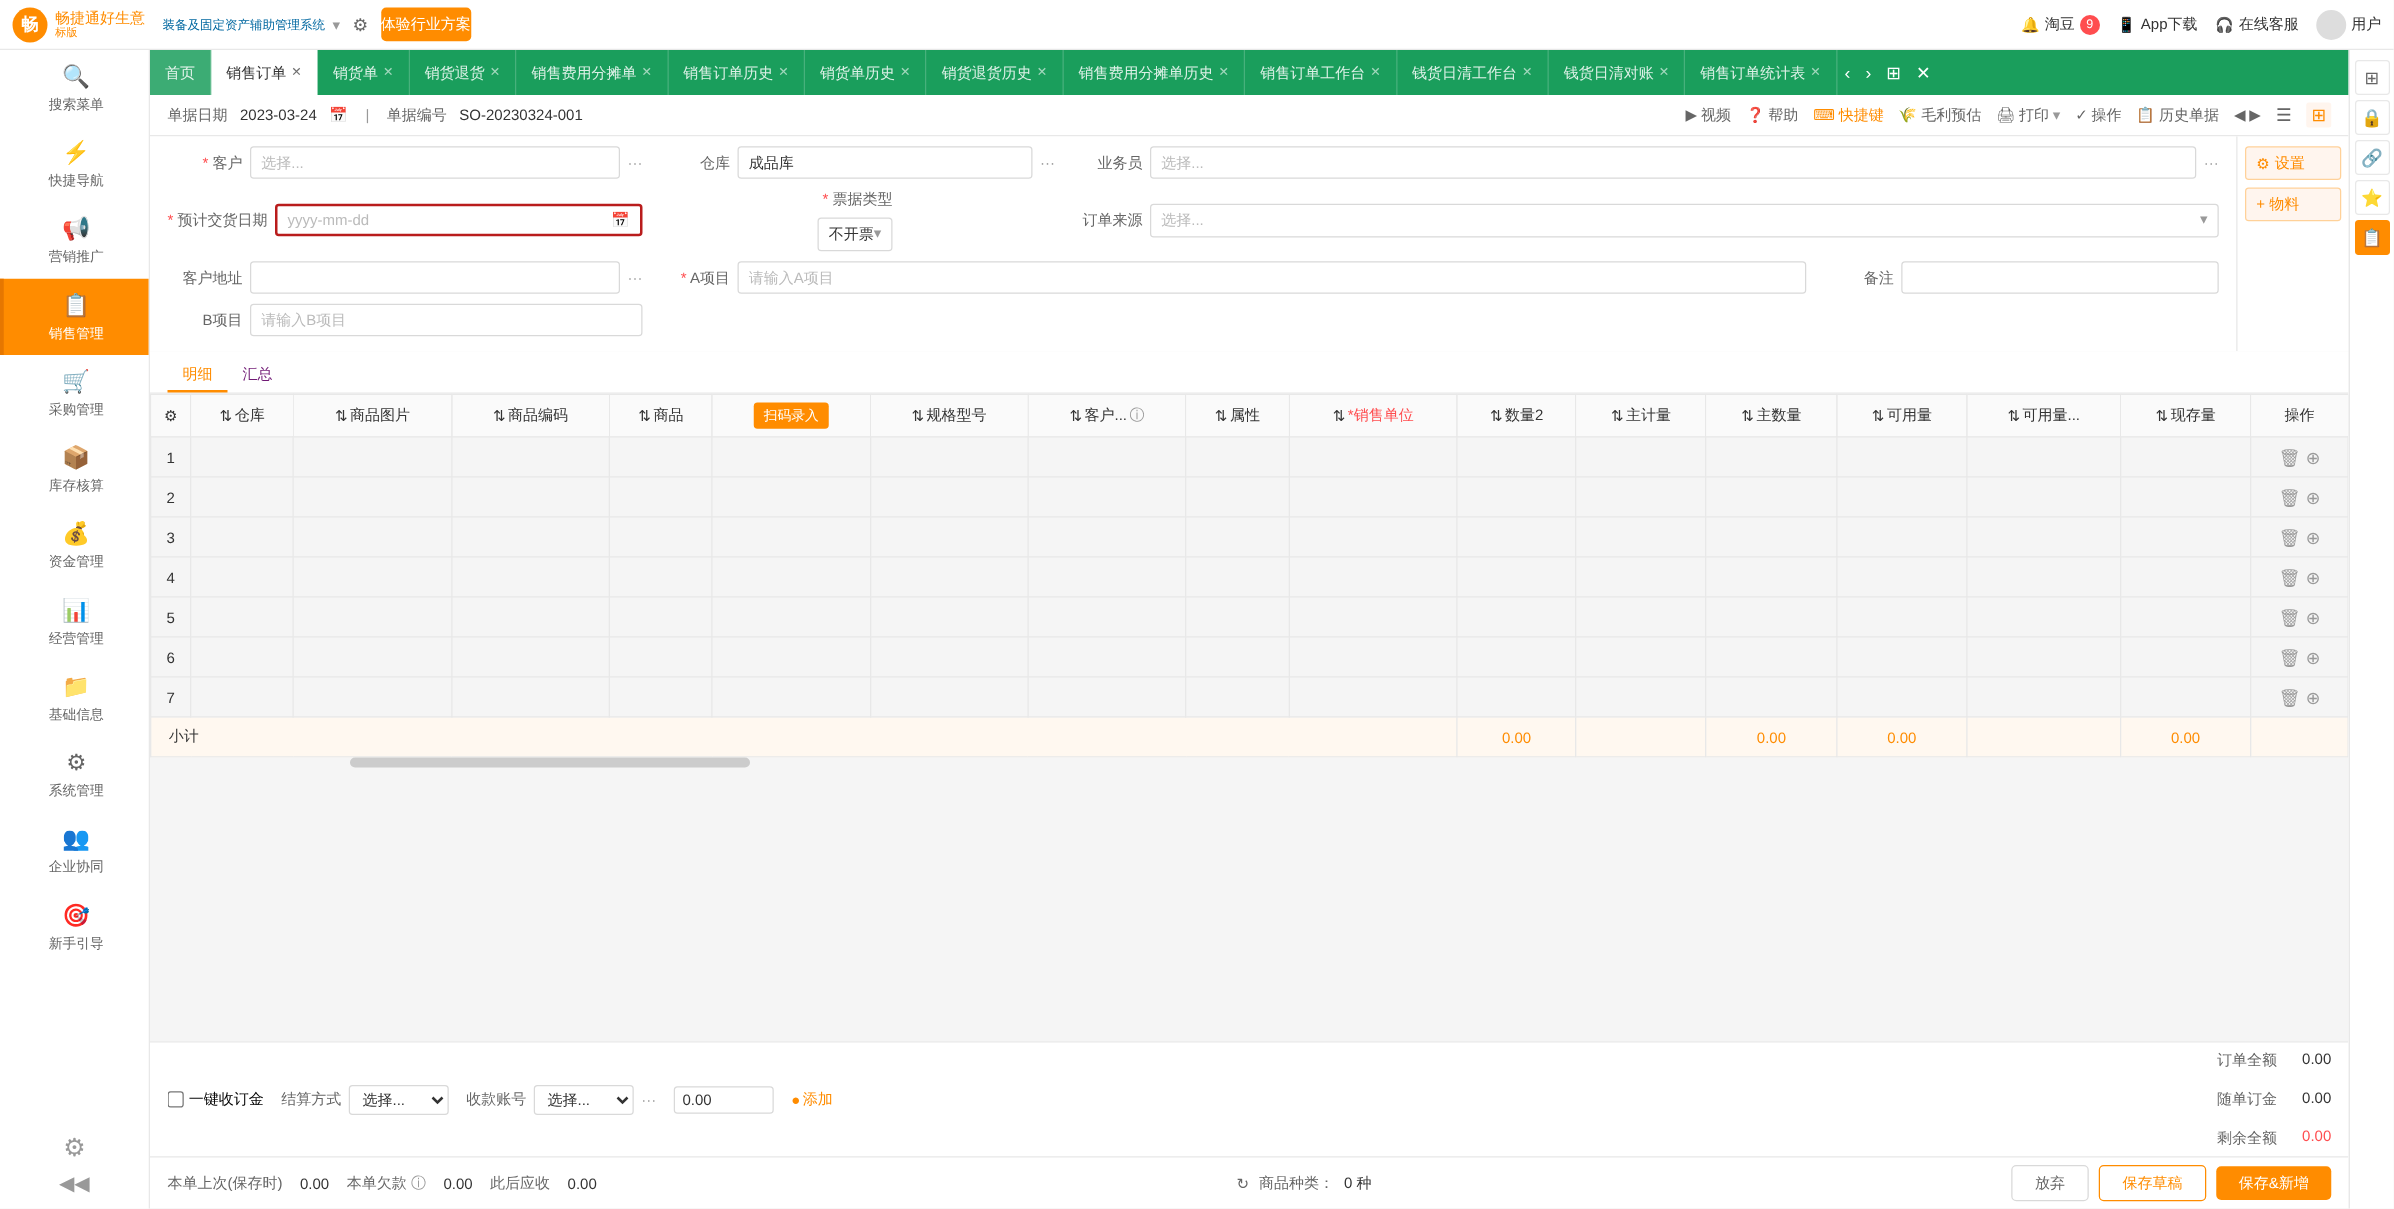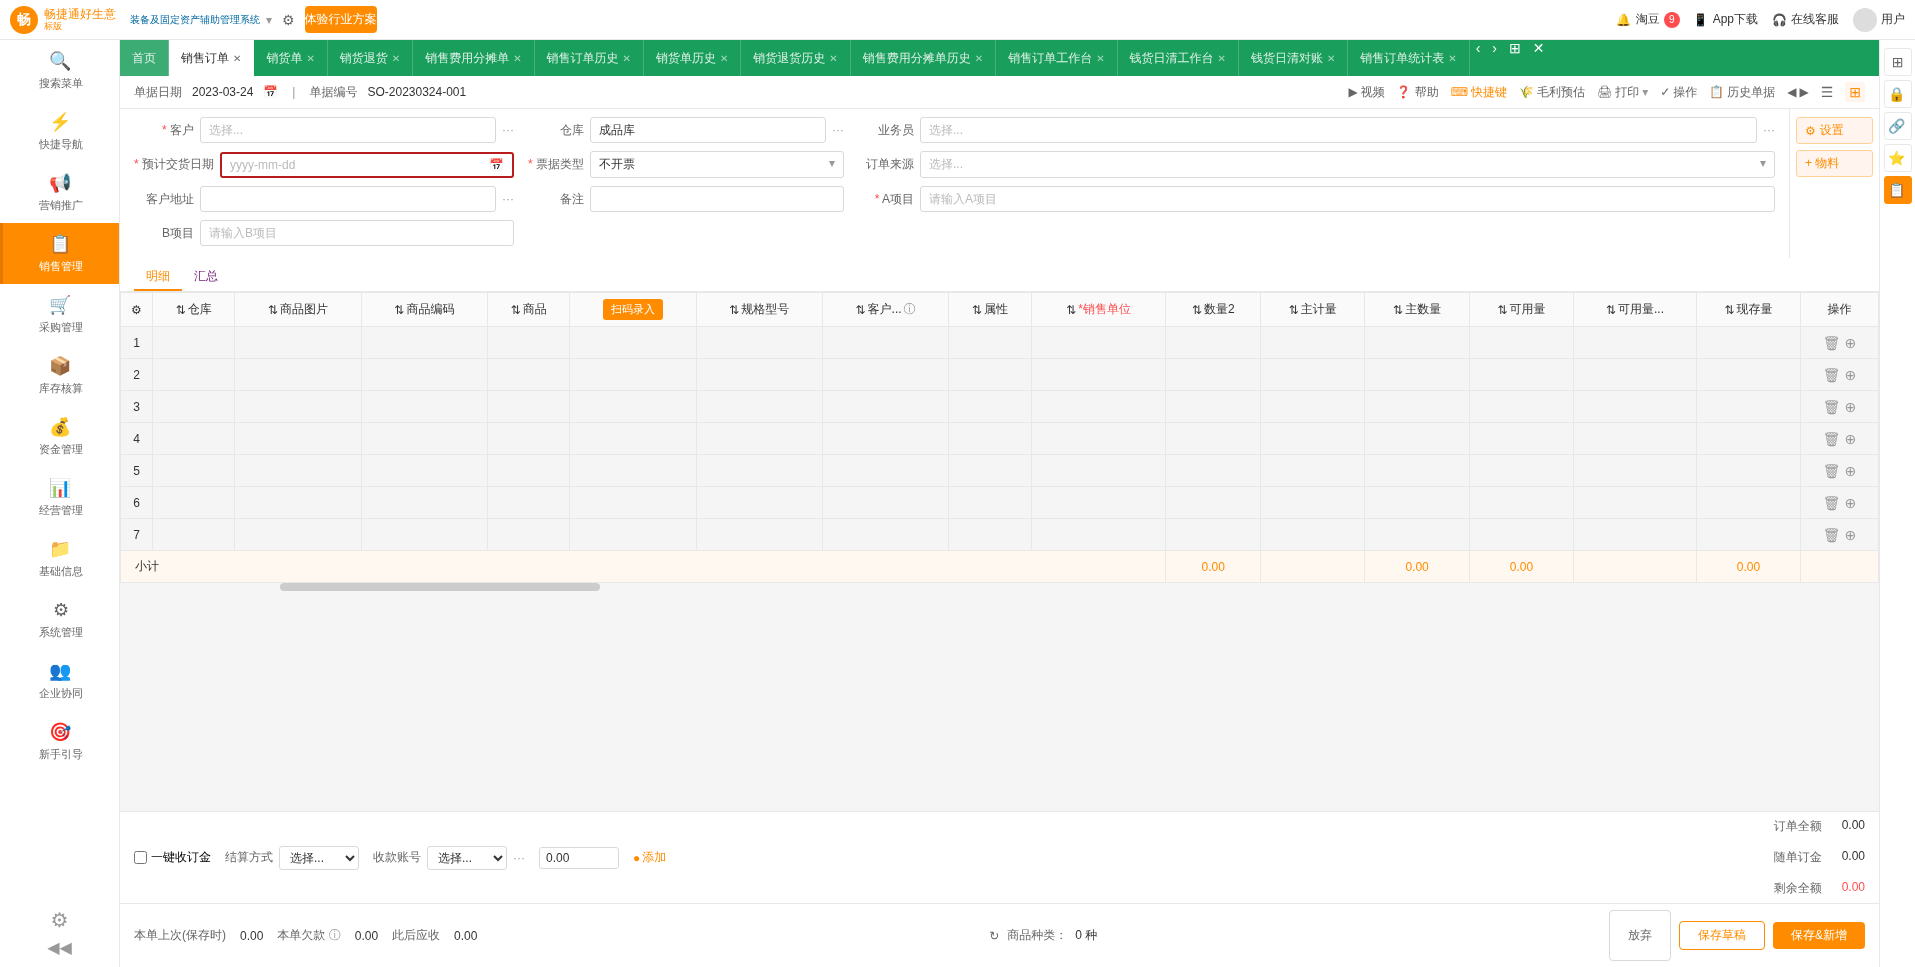--- a/index.html
+++ b/index.html
@@ -94,21 +94,21 @@
     }
     .sidebar-bottom-item { cursor: pointer; color: #999; font-size: 20px; }
 
     
     .content { flex: 1; display: flex; flex-direction: column; overflow: hidden; }
 
     
     .tab-bar {
       background: #1a9e5c;
       display: flex;
-      align-items: flex-start;
+      align-items: center;
       height: 36px;
       overflow: hidden;
     }
     .tab-item {
       padding: 0 12px;
       height: 36px;
       display: flex;
       align-items: center;
       cursor: pointer;
       color: rgba(255,255,255,0.85);
@@ -282,21 +282,21 @@
       display: flex;
       align-items: center;
       gap: 8px;
     }
     .footer-info { display: flex; align-items: center; gap: 14px; color: #666; }
     .footer-btns { margin-left: auto; display: flex; align-items: center; gap: 8px; }
     .btn-discard {
       border: 1px solid #d9d9d9;
       background: #fff;
       color: #666;
-      padding: 16px 18px;
+      padding: 5px 18px;
       border-radius: 4px;
       cursor: pointer;
     }
     .btn-save-draft {
       border: 1px solid #ff8c00;
       background: #fff;
       color: #ff8c00;
       padding: 5px 18px;
       border-radius: 4px;
       cursor: pointer;
@@ -543,21 +543,21 @@
             </div>
 
             <div class="form-row">
               <div class="form-field" style="max-width:380px;">
                 <span class="form-label required">预计交货日期</span>
                 <div class="date-input" style="flex:1;">
                   <span style="color:#bbb;">yyyy-mm-dd</span>
                   <span class="cal-icon" style="margin-left:auto;">📅</span>
                 </div>
               </div>
-              <div class="form-field" style="max-width:320px;">
+              <div class="form-field" style="max-width:320px;flex-direction:column;">
                 <span class="form-label required">票据类型</span>
                 <div class="select-input" style="flex:1;">
                   <span>不开票</span>
                   <span class="select-arrow">▾</span>
                 </div>
               </div>
               <div class="form-field" style="flex:1;">
                 <span class="form-label">订单来源</span>
                 <div class="select-input" style="flex:1;">
                   <span style="color:#bbb;">选择...</span>
@@ -565,27 +565,27 @@
                 </div>
               </div>
             </div>
 
             <div class="form-row">
               <div class="form-field" style="max-width:380px;">
                 <span class="form-label">客户地址</span>
                 <input class="form-input" style="flex: 1 1 0%;">
                 <span class="more-btn">···</span>
               </div>
+              <div class="form-field" style="flex:1;">
+                <span class="form-label required">A项目</span>
+                <input class="form-input" placeholder="请输入A项目" style="flex: 1 1 0%;">
+              </div>
               <div class="form-field" style="max-width:320px;">
                 <span class="form-label">备注</span>
                 <input class="form-input" style="flex: 1 1 0%;">
-              </div>
-              <div class="form-field" style="flex:1;">
-                <span class="form-label required">A项目</span>
-                <input class="form-input" placeholder="请输入A项目" style="flex: 1 1 0%;">
               </div>
             </div>
 
             <div class="form-row">
               <div class="form-field" style="max-width:380px;">
                 <span class="form-label">B项目</span>
                 <input class="form-input" placeholder="请输入B项目" style="flex: 1 1 0%;">
               </div>
             </div>
           </div>

